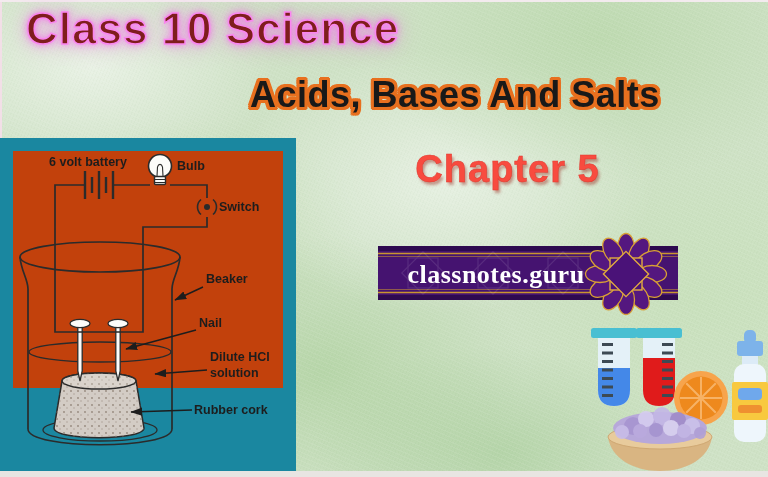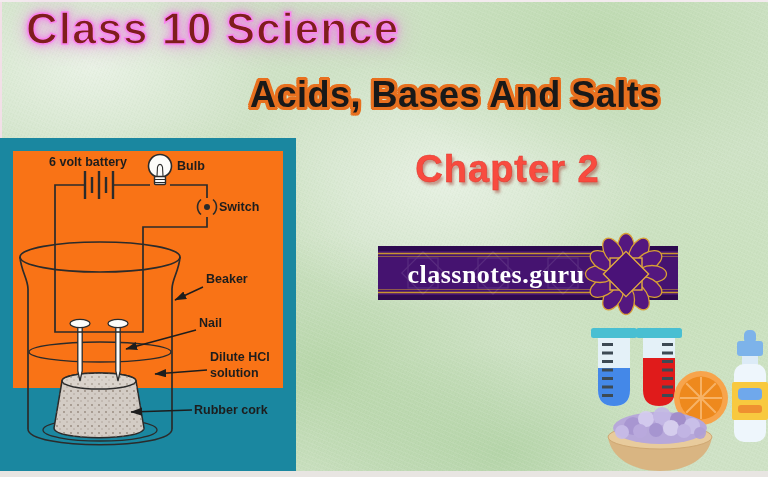--- a/index.html
+++ b/index.html
@@ -48,21 +48,21 @@
   .chapter-label{
     position:absolute;left:300px;top:148px;width:415px;z-index:4;margin:0;text-align:center;
     font-size:38px;font-weight:700;color:#f84b3f;letter-spacing:1px;
     -webkit-text-stroke:.5px #e03a30;
     text-shadow:2px 3px 3px rgba(150,35,25,.45);
   }
 
   .panel{position:absolute;left:0;top:138px;width:296px;height:334px;z-index:3;}
   .panel .frame{position:absolute;inset:0;}
   .panel-inner{
-    position:absolute;left:13px;top:13px;width:270px;height:237px;background:#f97316;
+    position:absolute;left:13px;top:13px;width:270px;height:237px;background:#c2410c;
   }
   .panel-inner svg{display:block;}
 
   .banner{position:absolute;left:378px;top:232px;width:316px;height:92px;z-index:3;}
   .decor{position:absolute;left:578px;top:316px;z-index:2;}
 
   svg text{font-family:"Liberation Sans",sans-serif;}
   .fig-label{font-size:12.5px;font-weight:700;fill:#1d1d1d;}
   .banner-text{font-family:"Liberation Serif",serif;font-weight:bold;font-size:26px;fill:#ffffff;letter-spacing:.5px;}
 </style>
@@ -70,21 +70,21 @@
 <body>
 
 <div class="stage">
   <div class="bg"></div>
   <div class="grain"></div>
   <div class="edge-left"></div>
   <div class="edge-top"></div>
 
   <h1 class="class-title">Class 10 Science</h1>
   <h2 class="subject-title">Acids, Bases And Salts</h2>
-  <h3 class="chapter-label">Chapter 2</h3>
+  <h3 class="chapter-label">Chapter 5</h3>
 
   <div class="panel">
     <svg class="frame" width="296" height="334">
       <rect x="0" y="0" width="296" height="334" fill="#1a87a0"></rect>
     </svg>
     <div class="panel-inner">
       <svg width="270" height="308" viewBox="0 0 270 308">
         <defs>
           <marker id="arr" markerWidth="9" markerHeight="8" refX="8" refY="3" orient="auto">
             <path d="M0 0 L8.5 3 L0 6 Z" fill="#1d1d1d"></path>

